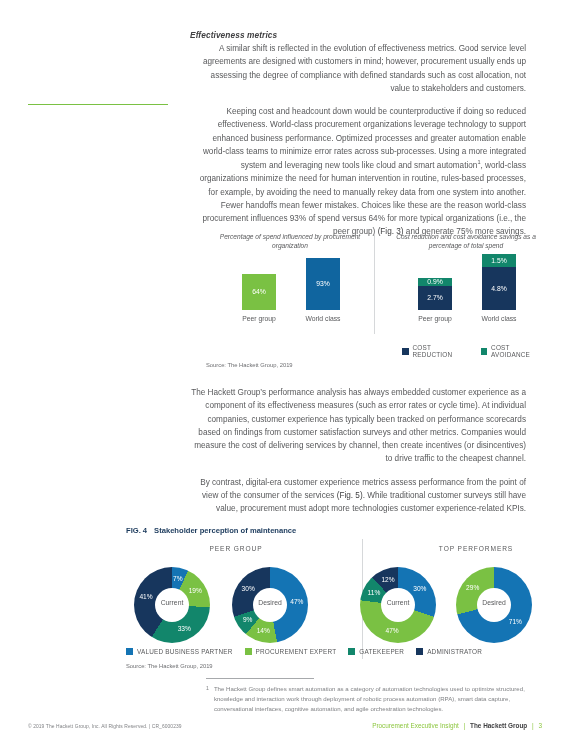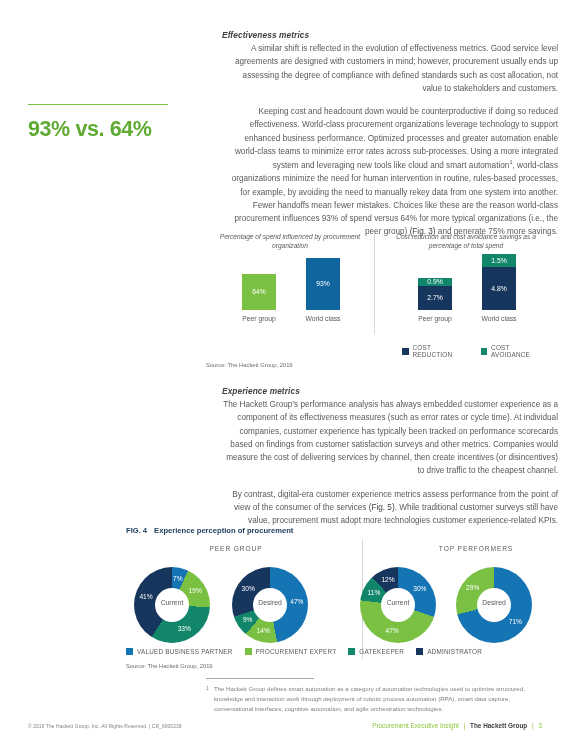--- a/index.html
+++ b/index.html
@@ -15,21 +15,21 @@
   
   .pullquote { position: absolute; left: 28px; top: 104px; width: 152px; }
   .pq-rule { width: 140px; height: 1px; background: #7ac143; margin-bottom: 13px; }
   .pq-stat {
     font-size: 21.5px; font-weight: bold; color: #5faa32;
     letter-spacing: -0.4px; line-height: 1.1; margin-bottom: 11px;
   }
   .pq-text { font-size: 11.6px; line-height: 1.72; color: #8cc63e; }
 
   
-  .col { position: absolute; left: 222px; top: 30px; width: 336px; }
+  .col { position: absolute; left: 190px; top: 30px; width: 336px; }
   .sec-head {
     font-size: 8.3px; font-weight: bold; font-style: italic;
     color: #404042; margin-bottom: 2px; letter-spacing: 0.1px;
   }
   .para { font-size: 8.2px; line-height: 1.62; color: #58595b; text-align: right; }
   .para + .para { margin-top: 10px; }
   .para b { font-weight: normal; color: #404042; }
   .para sup { font-size: 5.6px; vertical-align: super; }
 
   
@@ -108,21 +108,20 @@
   .pfright .sep { color: #8cc63e; margin: 0 3px; }
   .pfright .pnum { color: #8cc63e; }
 </style>
 </head>
 <body>
 
 <div class="page">
 
   <div class="pullquote">
     <div class="pq-rule"></div>
-    <div class="pq-stat">93% vs. 64%</div>
   </div>
 
   <div class="col">
 
     <div class="sec-head">Effectiveness metrics</div>
     <div class="para">A similar shift is reflected in the evolution of effectiveness metrics. Good service level agreements are designed with customers in mind; however, procurement usually ends up assessing the degree of compliance with defined standards such as cost allocation, not value to stakeholders and customers.</div>
 
     <div class="para">
       <span>Keeping cost and headcount down would be counterproductive if doing so reduced effectiveness. World-class procurement organizations leverage technology to support enhanced business performance. Optimized processes and greater automation enable world-class teams to minimize error rates across sub-processes. Using a more integrated system and leveraging new tools like cloud and smart automation</span><sup>1</sup><span>, world-class organizations minimize the need for human intervention in routine, rules-based processes, for example, by avoiding the need to manually rekey data from one system into another. Fewer handoffs mean fewer mistakes. Choices like these are the reason world-class procurement influences 93% of spend versus 64% for more typical organizations (i.e., the peer group) </span><b>(Fig. 3)</b><span> and generate 75% more savings.</span>
     </div>
@@ -186,30 +185,29 @@
       <div class="lg-item">
         <span class="swatch" style="background:#12866b"></span>
         <span class="lg-txt">COST AVOIDANCE</span>
       </div>
     </div>
   </div>
 
   <div class="source src3">Source: The Hackett Group, 2019</div>
 
   <div class="col" style="top:386px;">
-    <div class="sec-head">Experience metrics</div>
     <div class="para">The Hackett Group’s performance analysis has always embedded customer experience as a component of its effectiveness measures (such as error rates or cycle time). At individual companies, customer experience has typically been tracked on performance scorecards based on findings from customer satisfaction surveys and other metrics. Companies would measure the cost of delivering services by channel, then create incentives (or disincentives) to drive traffic to the cheapest channel.</div>
     <div class="para">
       <span>By contrast, digital-era customer experience metrics assess performance from the point of view of the consumer of the services </span><b>(Fig. 5)</b><span>. While traditional customer surveys still have value, procurement must adopt more technologies customer experience-related KPIs.</span>
     </div>
   </div>
 
   <div class="fig4">
     <div class="fig-title">
-      <span class="lbl">FIG. 4</span><span>Experience perception of procurement</span>
+      <span class="lbl">FIG. 4</span><span>Stakeholder perception of maintenance</span>
     </div>
 
     <div class="f4-body">
       <div class="f4-divider"></div>
 
       <div class="grouphead" style="left:10px;">PEER GROUP</div>
       <div class="grouphead" style="left:250px;">TOP PERFORMERS</div>
 
       <div class="donut" id="d0" style="left: 8px; top: 22px; background: conic-gradient(rgb(20, 116, 180) 0deg, rgb(20, 116, 180) 25.2deg, rgb(122, 193, 67) 25.2deg, rgb(122, 193, 67) 93.6deg, rgb(18, 134, 107) 93.6deg, rgb(18, 134, 107) 212.4deg, rgb(23, 54, 93) 212.4deg, rgb(23, 54, 93) 360deg); border-radius: 50%;">
         <div class="hole"></div>

